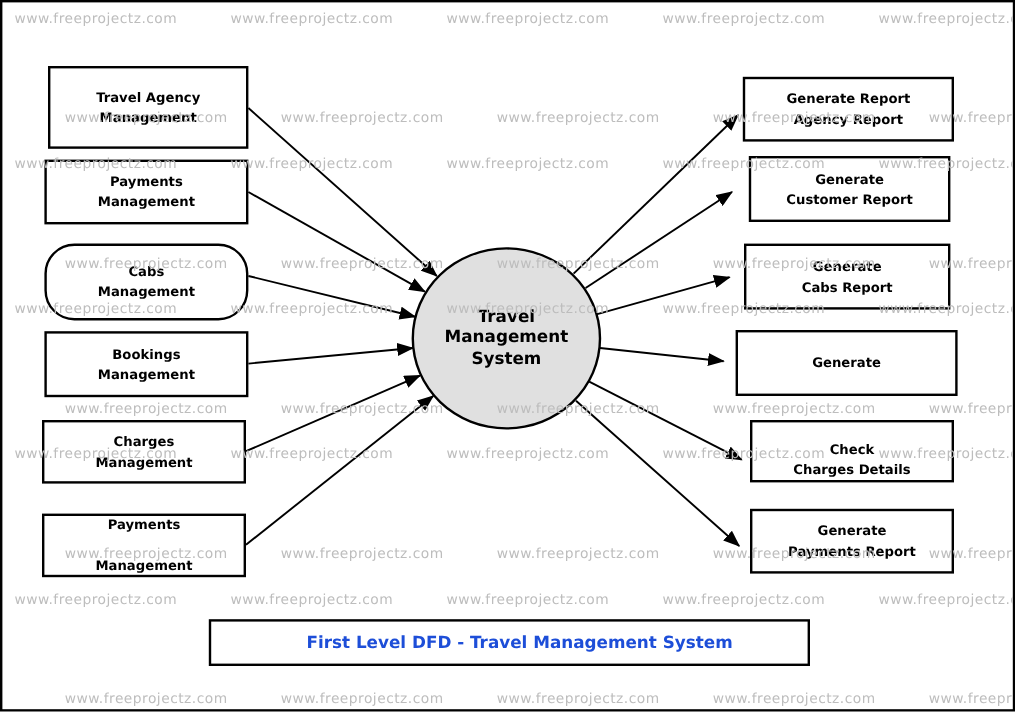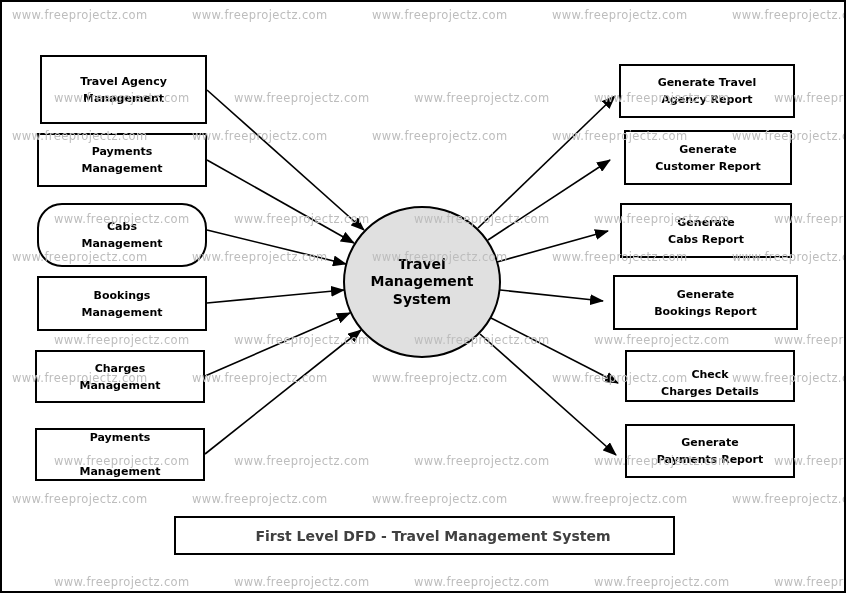--- a/index.html
+++ b/index.html
@@ -65,21 +65,21 @@
     border:2px solid #000;
     background:#fff;
     display:flex;
     align-items:center;
     justify-content:center;
     z-index:1;
   }
   .title-box span{
     font-weight:bold;
     font-size:14px;
-    color:#404040;
+    color:#1d4ed8;
     white-space:nowrap;
     margin-left:17px;
   }
 </style>
 </head>
 <body>
 
 <div class="canvas">
 
   <svg class="arrow-layer" width="846" height="593">
@@ -125,34 +125,33 @@
         <span>Charges</span>
         <span>Management</span>
       </div>
       <div class="entity" style="left: 33px; top: 426px; width: 170px; height: 53px; gap: 17px;">
         <span>Payments</span>
         <span>Management</span>
       </div>
     </div>
   <div id="right-entities">
       <div class="entity" style="left: 617px; top: 62px; width: 176px; height: 54px;">
-        <span>Generate Travel</span>
+        <span>Generate Report</span>
         <span>Agency Report</span>
       </div>
       <div class="entity" style="left: 622px; top: 128px; width: 168px; height: 55px;">
         <span>Generate</span>
         <span>Customer Report</span>
       </div>
       <div class="entity" style="left: 618px; top: 201px; width: 172px; height: 55px;">
         <span>Generate</span>
         <span>Cabs Report</span>
       </div>
       <div class="entity" style="left: 611px; top: 273px; width: 185px; height: 55px;">
         <span>Generate</span>
-        <span>Bookings Report</span>
       </div>
       <div class="entity" style="left: 623px; top: 348px; width: 170px; height: 52px; justify-content: flex-end;">
         <span>Check</span>
         <span>Charges Details</span>
       </div>
       <div class="entity" style="left: 623px; top: 422px; width: 170px; height: 54px;">
         <span>Generate</span>
         <span>Payments Report</span>
       </div>
     </div>

